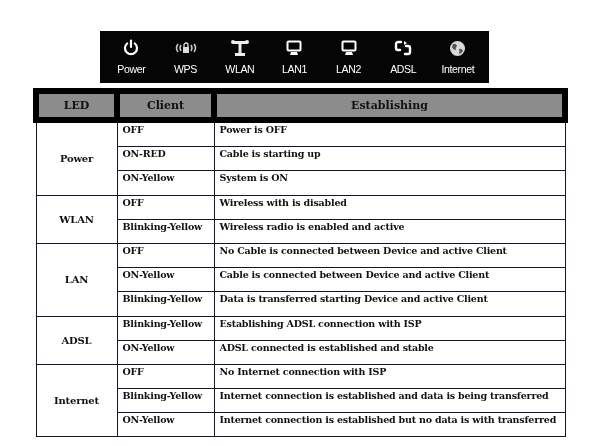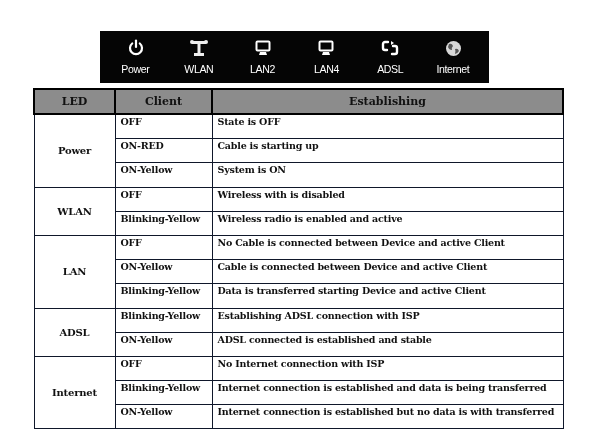--- a/index.html
+++ b/index.html
@@ -14,21 +14,21 @@
     .led-icon svg { display: block; }
     .led-label { color: #ffffff; font-family: "Liberation Sans", sans-serif; font-size: 11.5px; margin-top: 4px; letter-spacing: -0.4px; white-space: nowrap; transform: scaleX(0.92); }
 
     table.led-table {
       position: absolute; left: 33px; top: 88px; width: 529px;
       border-collapse: collapse; table-layout: fixed;
       font-family: "DejaVu Serif", serif; font-weight: bold; font-size: 9.5px; color: #111;
     }
     table.led-table th {
       background: #8c8c8c; color: #111; height: 23px; font-size: 11px; font-weight: bold;
-      border: 2px solid #000000; text-align: center; padding: 0;
+      border: 6px solid #000000; text-align: center; padding: 0;
     }
     table.led-table td {
       border: 1px solid #0f172a; height: 23.2px; padding: 0 0 0 5px; vertical-align: top; line-height: 13px;
       letter-spacing: -0.2px; white-space: nowrap;
     }
     table.led-table td.led-name { text-align: center; vertical-align: middle; padding: 0; font-size: 10px; }
     td.state-cell, td.desc-cell { padding-top: 2px; }
   </style>
 </head>
 <body>
@@ -38,47 +38,60 @@
     <div class="led-icon">
       <svg width="18" height="18" viewBox="0 0 18 18">
           <path d="M5.2 4.5 A6 6 0 1 0 12.8 4.5" fill="none" stroke="#fff" stroke-width="2.2" stroke-linecap="round"></path>
           <line x1="9" y1="1.5" x2="9" y2="8" stroke="#fff" stroke-width="2.2" stroke-linecap="round"></line>
         </svg>
     </div>
     <div class="led-label">Power</div>
   </div>
   <div class="led-item">
     <div class="led-icon">
+      <svg width="22" height="14" viewBox="0 0 22 14">
+          <path d="M3 3 Q0 7 3 11" fill="none" stroke="#ccc" stroke-width="1.5"></path>
+          <path d="M6 4 Q4 7 6 10" fill="none" stroke="#ccc" stroke-width="1.5"></path>
+          <rect x="8" y="6" width="6" height="6" fill="#ddd"></rect>
+          <path d="M9 6 V4 A2 2 0 0 1 13 4 V6" fill="none" stroke="#ddd" stroke-width="1.3"></path>
+          <path d="M16 4 Q18 7 16 10" fill="none" stroke="#ccc" stroke-width="1.5"></path>
+          <path d="M19 3 Q22 7 19 11" fill="none" stroke="#ccc" stroke-width="1.5"></path>
+        </svg>
+    </div>
+    <div class="led-label">WPS</div>
+  </div>
+  <div class="led-item">
+    <div class="led-icon">
       <svg width="20" height="18" viewBox="0 0 20 18">
           <circle cx="3" cy="3" r="2" fill="#eee"></circle>
           <circle cx="17" cy="3" r="2" fill="#eee"></circle>
           <rect x="3" y="2" width="14" height="3" fill="#eee"></rect>
           <rect x="8.5" y="4" width="3" height="11" fill="#eee"></rect>
           <rect x="5" y="14" width="10" height="3" fill="#eee"></rect>
         </svg>
     </div>
     <div class="led-label">WLAN</div>
   </div>
   <div class="led-item">
     <div class="led-icon">
       <svg width="16" height="16" viewBox="0 0 16 16">
           <rect x="1.5" y="1.5" width="13" height="9" rx="1" fill="none" stroke="#fff" stroke-width="2"></rect>
           <path d="M5 12 H11 L12 15 H4 Z" fill="#fff"></path>
         </svg>
     </div>
-    <div class="led-label">LAN2</div>
+    <div class="led-label">LAN1</div>
   </div>
   <div class="led-item">
     <div class="led-icon">
       <svg width="16" height="16" viewBox="0 0 16 16">
           <rect x="1.5" y="1.5" width="13" height="9" rx="1" fill="none" stroke="#fff" stroke-width="2"></rect>
           <path d="M5 12 H11 L12 15 H4 Z" fill="#fff"></path>
         </svg>
     </div>
-    <div class="led-label">LAN4</div>
+    <div class="led-label">LAN2</div>
   </div>
   <div class="led-item">
     <div class="led-icon">
       <svg width="18" height="18" viewBox="0 0 18 18">
           <path d="M7 3 H4 A2 2 0 0 0 2 5 V9 A2 2 0 0 0 4 11 H6" fill="none" stroke="#fff" stroke-width="2.4" stroke-linecap="round"></path>
           <path d="M11 15 H14 A2 2 0 0 0 16 13 V9 A2 2 0 0 0 14 7 H12" fill="none" stroke="#fff" stroke-width="2.4" stroke-linecap="round"></path>
           <path d="M10 2 L13 4 L10 6" fill="#fff"></path>
         </svg>
     </div>
     <div class="led-label">ADSL</div>
@@ -106,21 +119,21 @@
       <th>LED</th>
       <th>Client</th>
       <th>Establishing</th>
     </tr>
   </thead>
   <tbody>
 
     <tr>
       <td class="led-name" rowspan="3">Power</td>
       <td class="state-cell">OFF</td>
-      <td class="desc-cell">State is OFF</td>
+      <td class="desc-cell">Power is OFF</td>
     </tr>
     <tr>
       <td class="state-cell">ON-RED</td>
       <td class="desc-cell">Cable is starting up</td>
     </tr>
     <tr>
       <td class="state-cell">ON-Yellow</td>
       <td class="desc-cell">System is ON</td>
     </tr>
 

